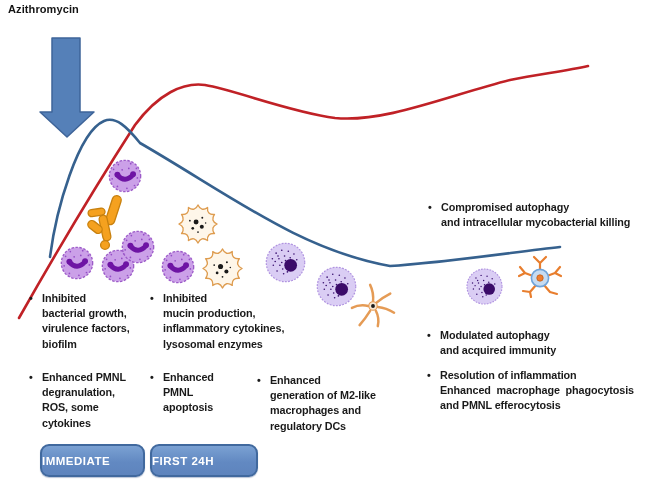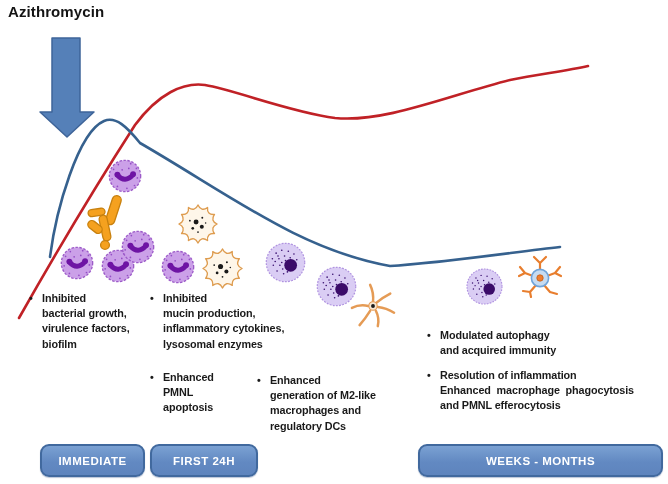--- a/index.html
+++ b/index.html
@@ -1,39 +1,39 @@
 <!DOCTYPE html>
 <html><head>
 <meta charset="utf-8">
 <style>
   html,body{margin:0;padding:0;background:#fff;}
   #figure{
     position:relative;width:668px;height:484px;background:#ffffff;overflow:hidden;
     font-family:"Liberation Sans",sans-serif;
   }
   .toplabel{
-    position:absolute;color:#141414;font-size:15px;font-weight:600;
+    position:absolute;color:#141414;font-size:11px;font-weight:600;
     letter-spacing:.1px;white-space:nowrap;
   }
   #drug-label{left:8px;top:3px;}
   #ongoing-label{left:306px;top:30px;}
   svg.layer{position:absolute;left:0;top:0;}
   .ann{
     position:absolute;color:#1a1a1a;font-size:10.8px;font-weight:700;
     line-height:15.2px;white-space:pre-wrap;letter-spacing:-0.1px;
   }
   .ann::before{
     content:"\2022";position:absolute;left:-13px;top:0;
     font-size:10.8px;font-weight:700;color:#1a1a1a;
   }
   .tl-seg{
     position:absolute;top:444px;height:33px;box-sizing:border-box;
     border:2px solid #41699E;border-radius:9px;
     background:linear-gradient(180deg,#7BA1D3 0%,#6289C2 55%,#5E84BD 100%);
-    display:flex;align-items:center;justify-content:center;
+    display:flex;align-items:center;
     box-shadow:0 1px 1px rgba(60,90,140,.35);
   }
   .tl-label{
     color:#ffffff;font-size:11.5px;font-weight:700;letter-spacing:.5px;white-space:nowrap;
   }
 </style>
 </head>
 <body>
 
 <div id="figure">
@@ -158,40 +158,43 @@
 
     <use href="#infected" x="518" y="254" width="44" height="44"></use>
   </svg>
 
   <div class="toplabel" id="drug-label">Azithromycin</div>
 
   <div class="ann" style="left:42px;top:291px;width:110px;">Inhibited
 bacterial growth,
 virulence factors,
 biofilm</div>
+  <div class="ann" style="left:42px;top:370px;width:110px;">Enhanced PMNL
+degranulation,
+ROS, some
+cytokines</div>
   <div class="ann" style="left:163px;top:291px;width:122px;">Inhibited
 mucin production,
 inflammatory cytokines,
 lysosomal enzymes</div>
   <div class="ann" style="left:163px;top:370px;width:100px;">Enhanced
 PMNL
 apoptosis</div>
   <div class="ann" style="left:270px;top:373px;width:140px;">Enhanced
 generation of M2-like
 macrophages and
 regulatory DCs</div>
+  <div class="ann" style="left:441px;top:200px;width:226px;">Compromised autophagy
+and intracellular mycobacterial killing</div>
   <div class="ann" style="left:440px;top:328px;width:210px;">Modulated autophagy
 and acquired immunity</div>
   <div class="ann" style="left:440px;top:368px;width:226px;">Resolution of inflammation
 Enhanced  macrophage  phagocytosis
 and PMNL efferocytosis</div>
 
   <div class="tl-seg" style="left:40px;width:105px;">
     <span class="tl-label">IMMEDIATE</span>
   </div>
   <div class="tl-seg" style="left:150px;width:108px;">
     <span class="tl-label">FIRST 24H</span>
   </div>
-  <div class="tl-seg" style="left:418px;width:245px;">
-    <span class="tl-label">WEEKS - MONTHS</span>
-  </div>
 
 </div>
 
 </body></html>

